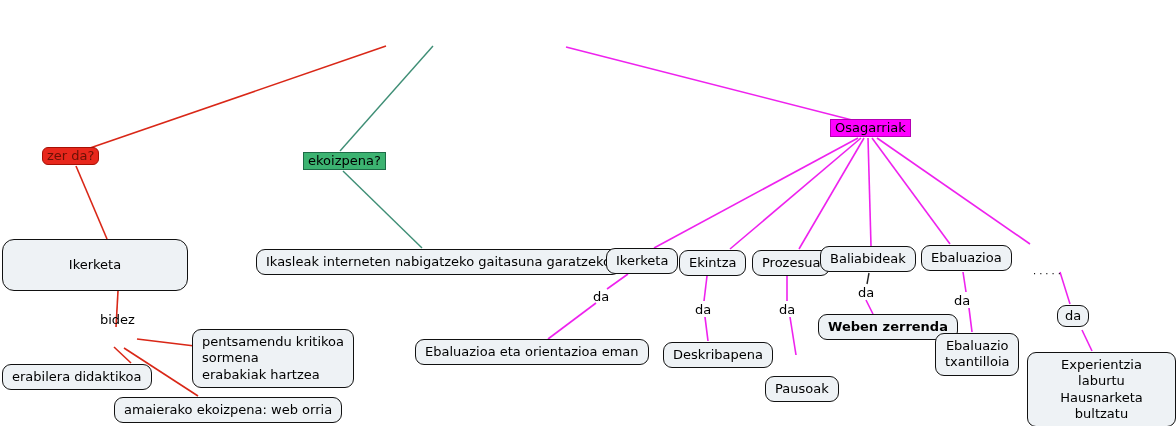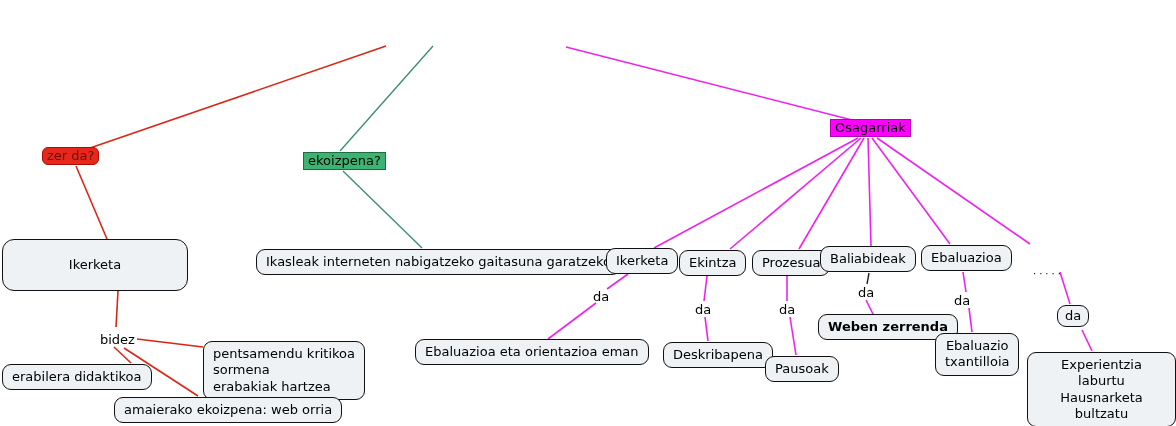--- a/index.html
+++ b/index.html
@@ -76,23 +76,23 @@
     <line class="ln-mag" x1="1060" y1="272" x2="1070" y2="304"></line>
     <line class="ln-mag" x1="1082" y1="330" x2="1092" y2="351"></line>
   </svg>
 
 
   <div class="branch branch-red" style="left:42px;top:147px;border-radius:6px;">zer da?</div>
   <div class="branch branch-green" style="left:303px;top:152px;">ekoizpena?</div>
   <div class="branch branch-mag" style="left:830px;top:119px;">Osagarriak</div>
 
   <div class="node ikerketa">Ikerketa</div>
-  <div class="link-label" style="left:100px;top:332px;text-align:center;">bidez</div>
+  <div class="link-label" style="left:100px;top:312px;text-align:center;">bidez</div>
   <div class="node" style="left:2px;top:364px;">erabilera didaktikoa</div>
-  <div class="node multiline-left" style="left:203px;top:329px;margin-top:12px;">pentsamendu kritikoa
+  <div class="node multiline-left" style="left:192px;top:329px;">pentsamendu kritikoa
 sormena
 erabakiak hartzea</div>
   <div class="node" style="left:114px;top:397px;text-align:center;">amaierako ekoizpena: web orria</div>
 
   <div class="node" style="left:256px;top:249px;">Ikasleak interneten nabigatzeko gaitasuna garatzeko</div>
 
   <div class="node" style="left:606px;top:248px;">Ikerketa</div>
   <div class="node" style="left:679px;top:250px;text-align:right;">Ekintza</div>
   <div class="node" style="left:752px;top:250px;">Prozesua</div>
   <div class="node" style="left:820px;top:246px;">Baliabideak</div>
@@ -101,20 +101,20 @@
 
   <div class="link-label" style="left:593px;top:289px;">da</div>
   <div class="link-label" style="left:695px;top:302px;">da</div>
   <div class="link-label" style="left:779px;top:302px;">da</div>
   <div class="link-label" style="left:858px;top:285px;">da</div>
   <div class="link-label" style="left:954px;top:293px;">da</div>
   <div class="node" style="left:1057px;top:305px;padding:2px 7px;">da</div>
 
   <div class="node" style="left:415px;top:339px;">Ebaluazioa eta orientazioa eman</div>
   <div class="node" style="left:663px;top:342px;">Deskribapena</div>
-  <div class="node" style="left:765px;top:356px;">Pausoak</div>
+  <div class="node" style="left:765px;top:376px;">Pausoak</div>
   <div class="node" style="left:818px;top:314px;font-weight:bold;">Weben zerrenda</div>
   <div class="node" style="left:935px;top:333px;">Ebaluazio
 txantilloia</div>
   <div class="node" style="left:1027px;top:352px;">Experientzia laburtu
 Hausnarketa bultzatu</div>
 
 </div>
 
 </body></html>

